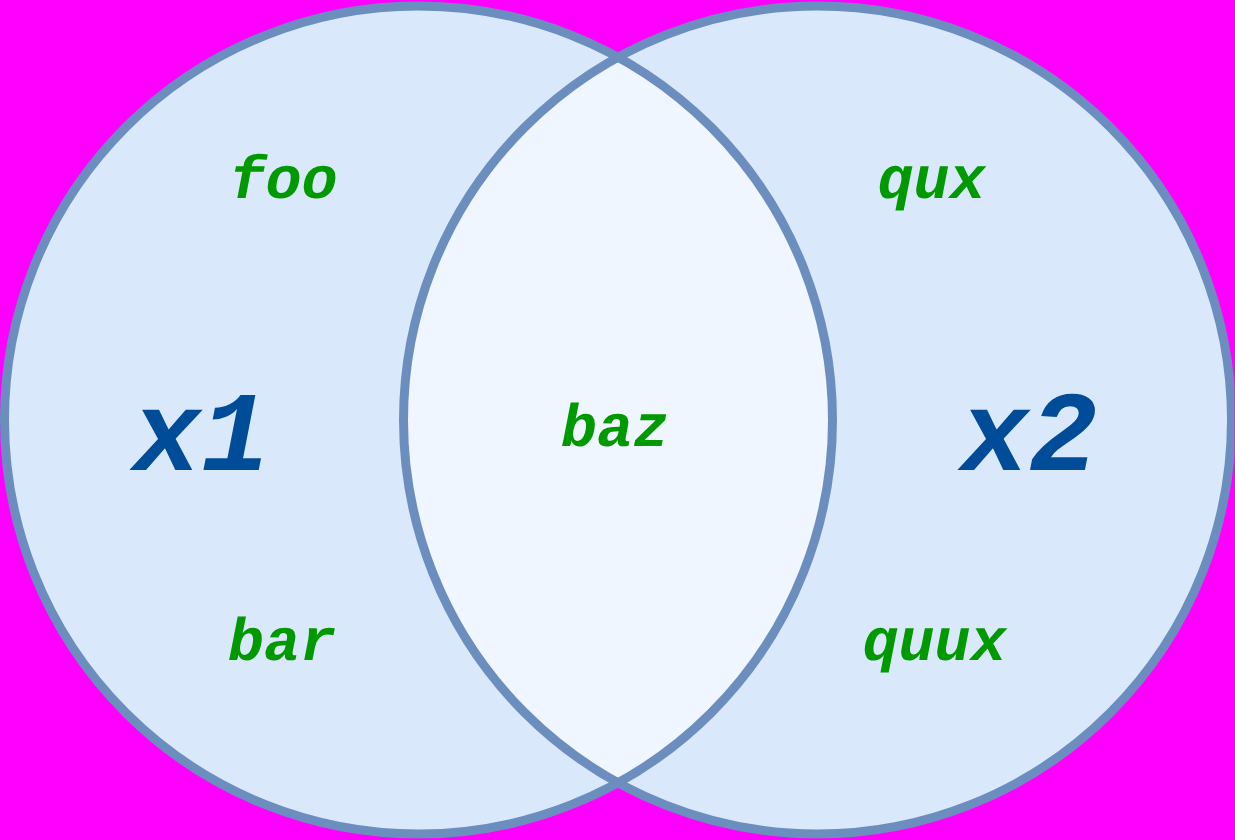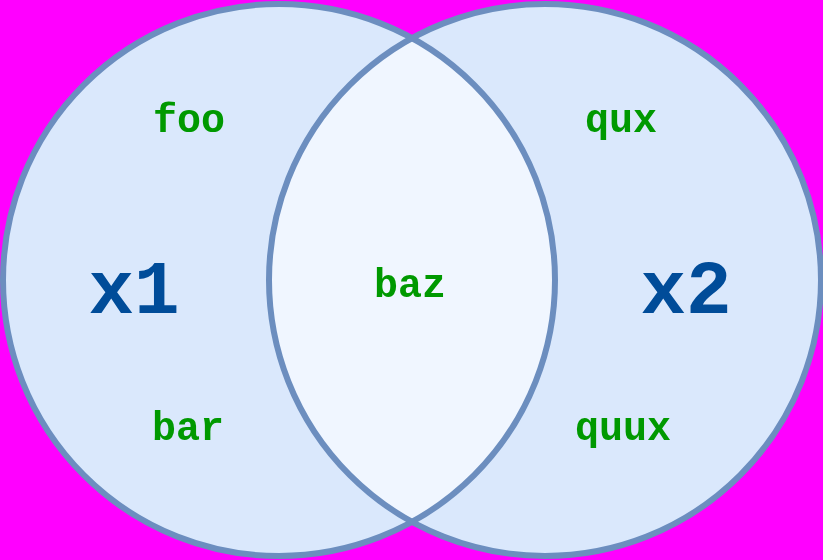--- a/index.html
+++ b/index.html
@@ -1,17 +1,17 @@
 <!DOCTYPE html>
 <html><head>
   <meta charset="utf-8">
   <style>
     html, body { margin: 0; padding: 0; }
     body { width: 823px; height: 560px; overflow: hidden; background: #ff00ff; }
-    #stage { position: relative; width: 823px; height: 560px; }
+    #stage { position: relative; width: 823px; height: 560px; font-style: italic; }
     svg { position: absolute; left: 0; top: 0; }
     .lbl { font-family: "Liberation Mono", "DejaVu Sans Mono", monospace; font-weight: bold; }
     .item { fill: #009900; font-size: 40px; }
     .set { fill: #004c99; font-size: 76px; }
   </style>
 </head>
 <body>
 
 <div id="stage">
   <svg width="823" height="560" viewBox="0 0 823 560" xmlns="http://www.w3.org/2000/svg">

